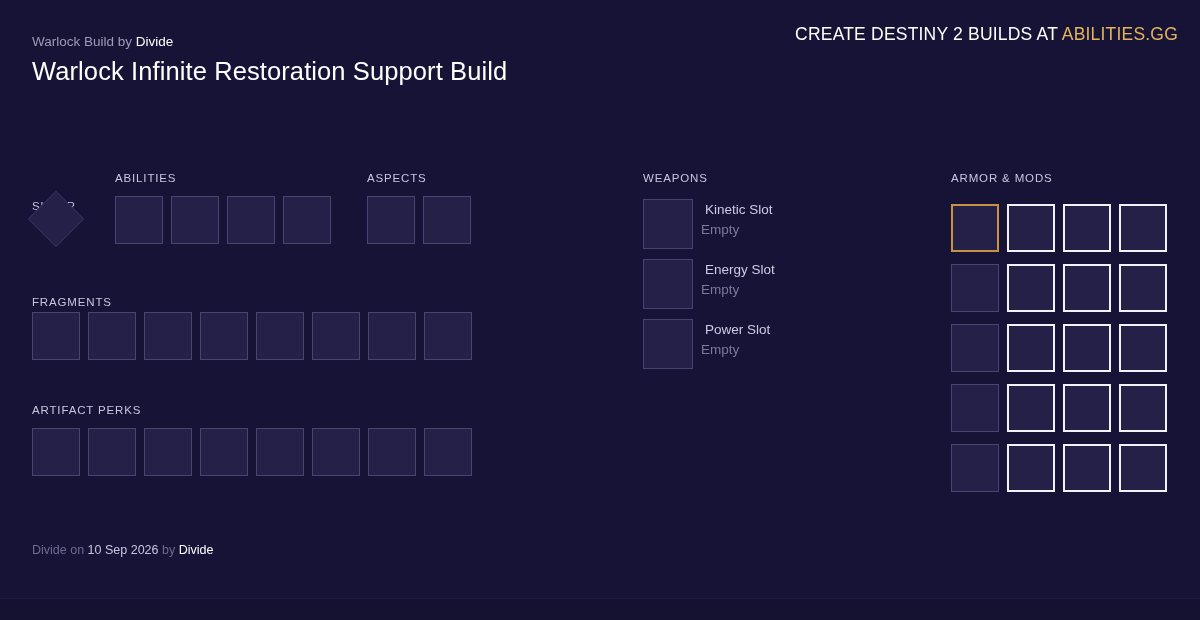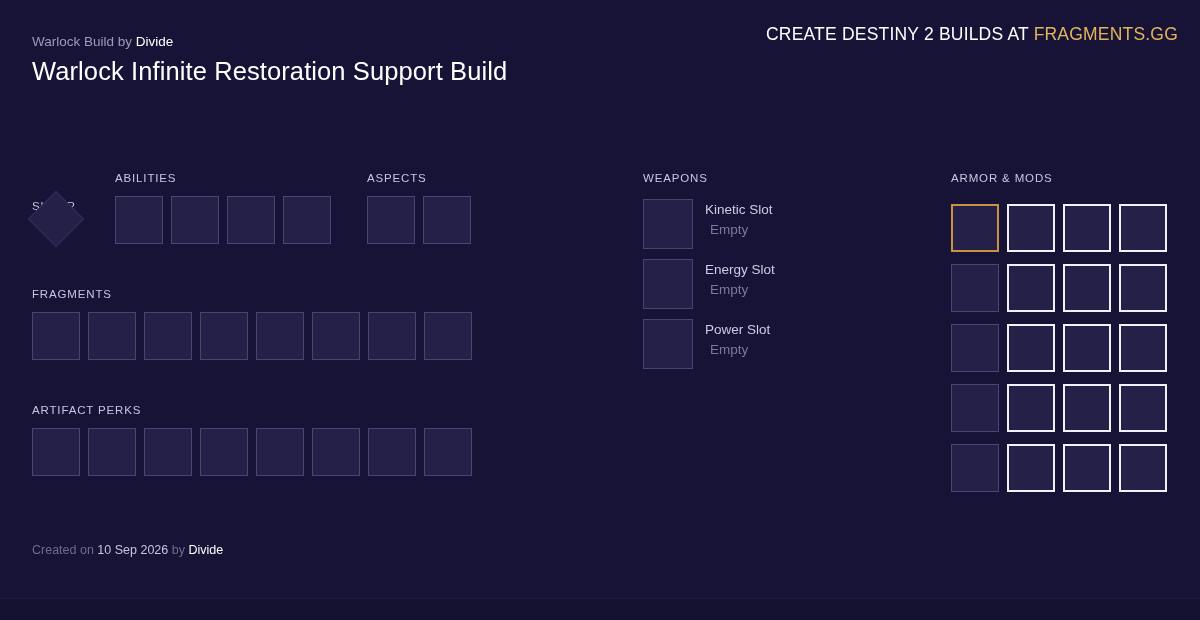--- a/index.html
+++ b/index.html
@@ -123,21 +123,21 @@
   .weapon-name {
     position: absolute;
     left: 62px;
     top: 3px;
     font-size: 13.5px;
     color: #cfcbe4;
     white-space: nowrap;
   }
   .weapon-state {
     position: absolute;
-    left: 67px;
+    left: 58px;
     top: 23px;
     font-size: 13.5px;
     color: #7d789b;
     white-space: nowrap;
   }
 
   
   .footer {
     position: absolute;
     left: 32px;
@@ -166,35 +166,35 @@
     background: #151131;
   }
 </style>
 </head>
 <body>
 
 <div class="page">
 
   <div class="promo-bar">
     <span>CREATE DESTINY 2 BUILDS AT</span>
-    <span class="brand">FRAGMENTS.GG</span>
+    <span class="brand">ABILITIES.GG</span>
   </div>
 
   <div class="byline">
     <span>Warlock Build by</span>
     <span class="author">Divide</span>
   </div>
 
   <h1 class="build-title">Warlock Infinite Restoration Support Build</h1>
 
 
   <div class="sec-head" style="left:32px; top:172px;margin-top:28px;">SUPER</div>
   <div class="sec-head" style="left:115px; top:172px;">ABILITIES</div>
   <div class="sec-head" style="left:367px; top:172px;">ASPECTS</div>
-  <div class="sec-head" style="left:32px; top:288px;text-align:right;">FRAGMENTS</div>
+  <div class="sec-head" style="left:32px; top:296px;text-align:right;">FRAGMENTS</div>
   <div class="sec-head" style="left:32px; top:404px;">ARTIFACT PERKS</div>
   <div class="sec-head" style="left:643px; top:172px;">WEAPONS</div>
   <div class="sec-head" style="left:951px; top:172px;">ARMOR &amp; MODS</div>
 
   <div id="super-slot">
       <div class="diamond" style="left: 36px; top: 199px;"></div>
     </div>
   <div id="abilities-slots">
       <div class="slot" style="left: 115px; top: 196px; width: 48px; height: 48px;"></div>
       <div class="slot" style="left: 171px; top: 196px; width: 48px; height: 48px;"></div>
@@ -259,21 +259,21 @@
       <div class="slot bright" style="left: 1007px; top: 384px; width: 48px; height: 48px;"></div>
       <div class="slot bright" style="left: 1063px; top: 384px; width: 48px; height: 48px;"></div>
       <div class="slot bright" style="left: 1119px; top: 384px; width: 48px; height: 48px;"></div>
       <div class="slot" style="left: 951px; top: 444px; width: 48px; height: 48px;"></div>
       <div class="slot bright" style="left: 1007px; top: 444px; width: 48px; height: 48px;"></div>
       <div class="slot bright" style="left: 1063px; top: 444px; width: 48px; height: 48px;"></div>
       <div class="slot bright" style="left: 1119px; top: 444px; width: 48px; height: 48px;"></div>
     </div>
 
   <div class="footer">
-    <span>Created on</span>
+    <span>Divide on</span>
     <span class="date">10 Sep 2026</span>
     <span>by</span>
     <span class="author">Divide</span>
   </div>
 
   <div class="bottom-rule"></div>
   <div class="bottom-strip"></div>
 
 </div>
 

